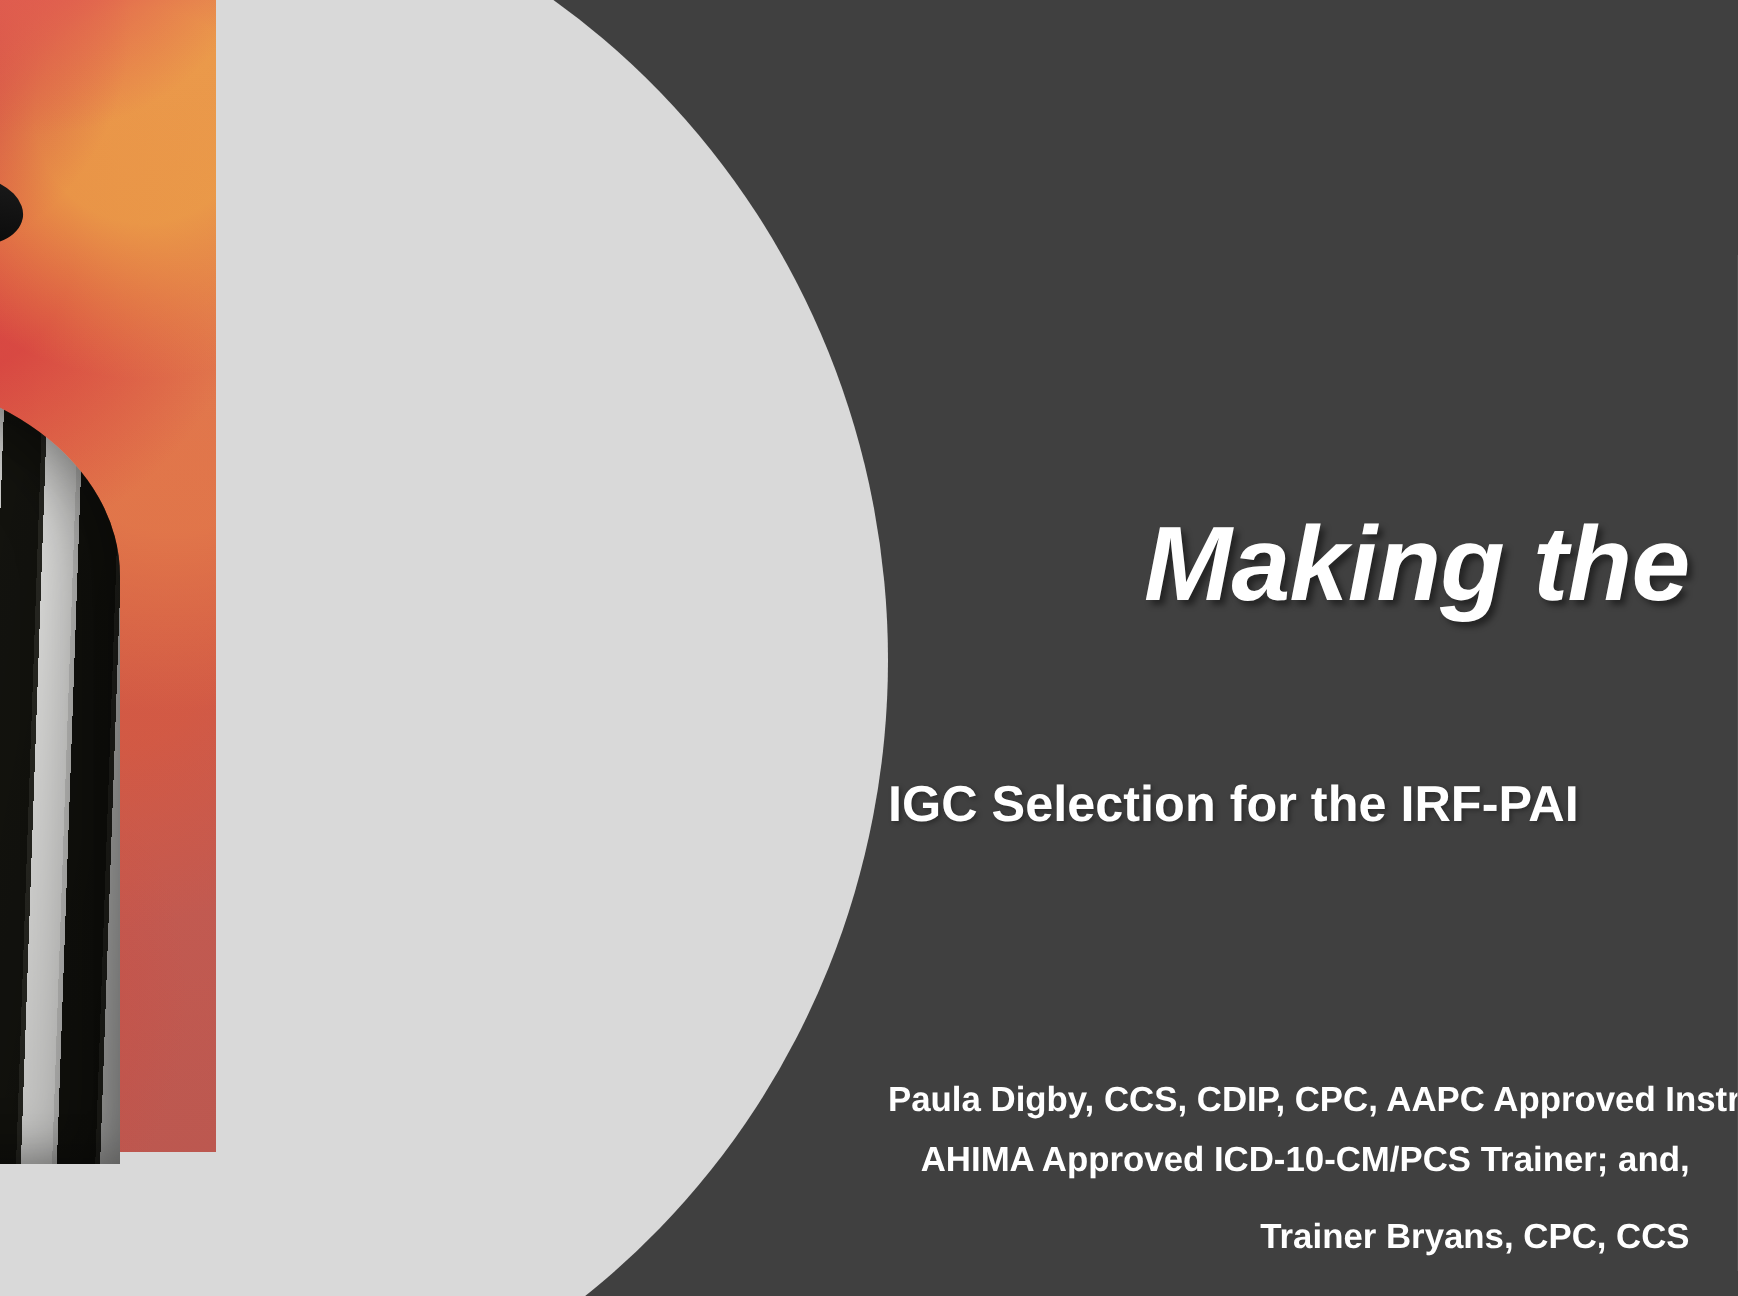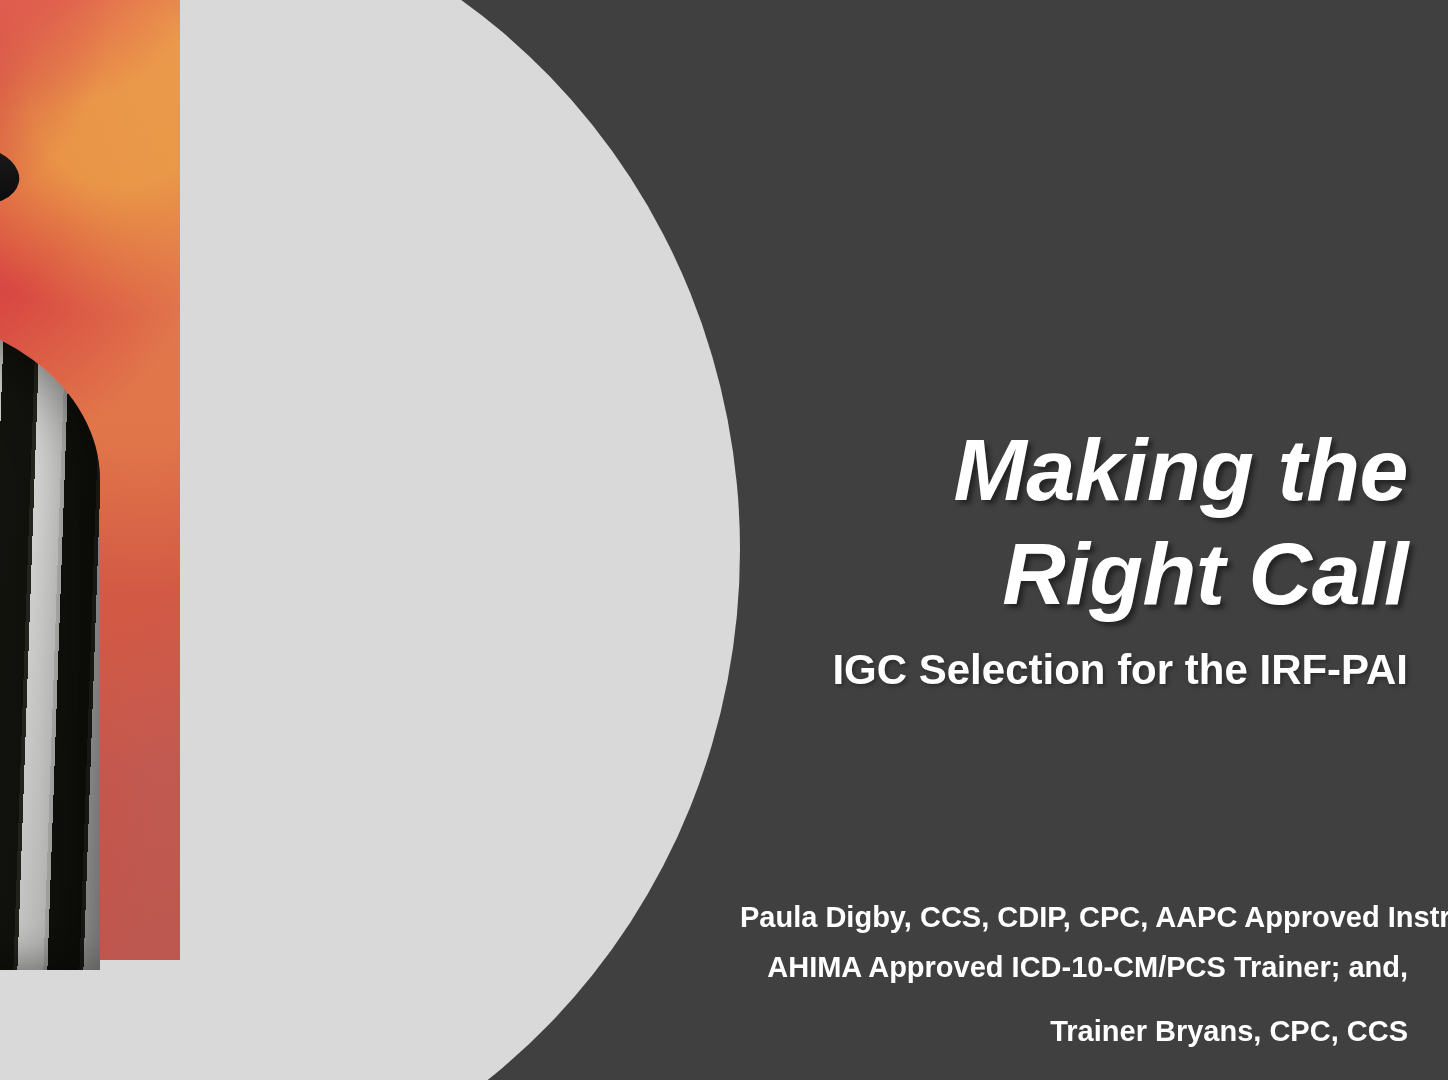--- a/index.html
+++ b/index.html
@@ -145,21 +145,20 @@
     font-style: italic;
     letter-spacing: -0.5px;
     text-shadow: 4px 4px 5px rgba(0,0,0,0.45);
     white-space: nowrap;
   }
   .subtitle {
     position: absolute;
     left: 0;
     top: 646px;
     width: 668px;
-    text-align: right;
     color: #ffffff;
     font-size: 42px;
     font-weight: bold;
     letter-spacing: 0px;
     text-shadow: 2px 2px 4px rgba(0,0,0,0.35);
     white-space: nowrap;
   }
   .authors {
     position: absolute;
     left: 0;
@@ -195,21 +194,20 @@
           <div class="visor"></div>
         </div>
       </div>
     </div>
   </div>
 
   <div class="panel">
 
     <div class="title-block">
       <div class="title-line">Making the</div>
-      <div class="title-line">Right Call</div>
     </div>
 
     <div class="subtitle">IGC Selection for the IRF-PAI</div>
 
     <div class="authors">
       <div class="ln">Paula Digby, CCS, CDIP, CPC, AAPC Approved Instructor,</div>
       <div class="ln">AHIMA Approved ICD-10-CM/PCS Trainer; and,</div>
       <div class="ln last">Trainer Bryans, CPC, CCS</div>
     </div>
 

